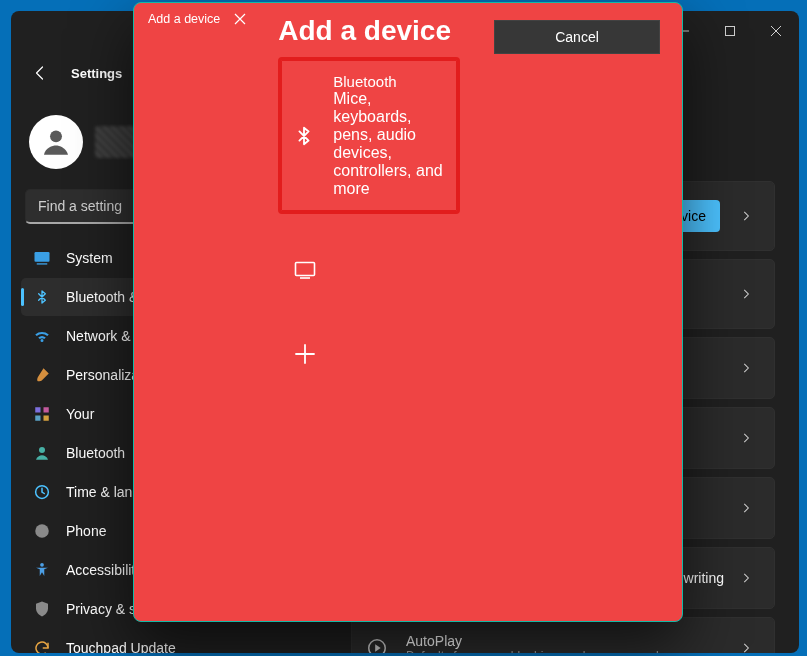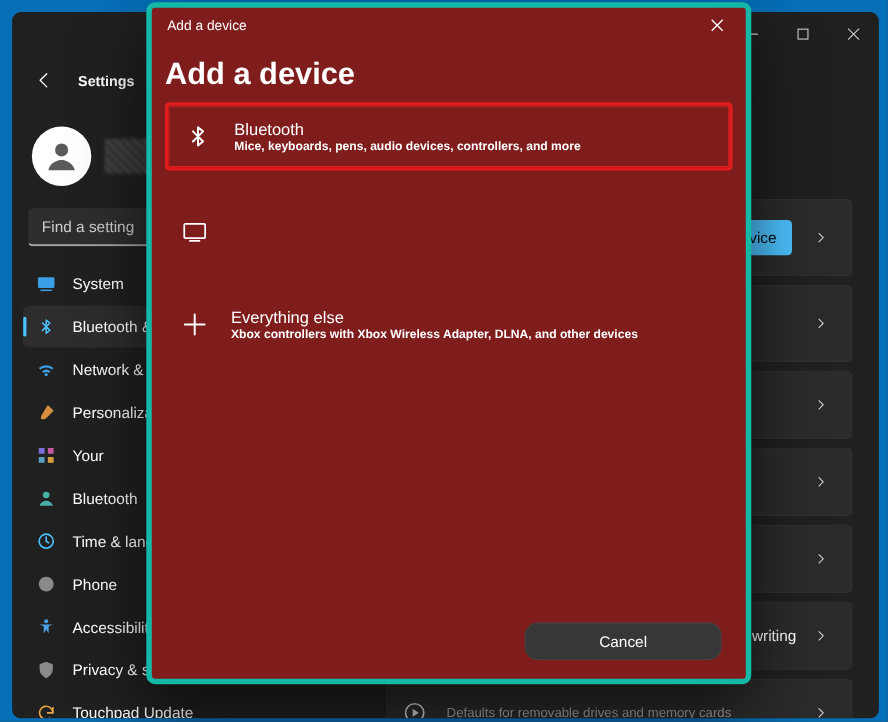--- a/index.html
+++ b/index.html
@@ -31,34 +31,34 @@
   .card{background:#2b2b2b;border:1px solid #303030;border-radius:5px;height:62px;display:flex;align-items:center;padding:0 6px 0 0;margin-bottom:4px;justify-content:flex-end;overflow:hidden}
   .card .chev{width:44px;display:flex;align-items:center;justify-content:center;color:#cfcfcf}
   .card .txt{flex:1;min-width:0;padding-left:4px;overflow:hidden}
   .card .ttl{font-size:14px;color:#fff;white-space:nowrap;overflow:hidden}
   .card .sub{font-size:12px;color:#a0a0a0;white-space:nowrap;overflow:hidden}
   .pill{background:#4cc2ff;color:#000;border-radius:4px;height:32px;padding:0 14px;display:flex;align-items:center;font-size:14px;margin-right:4px}
   .cardicon{width:50px;display:flex;align-items:center;justify-content:center}
   .spacer-top{height:130px}
   .card.first{height:70px}
   
-  .dialog{position:absolute;left:133px;top:2px;width:550px;height:620px;background:#7f1d1d;border:5px solid #14b8a6;border-radius:8px;box-shadow:0 25px 60px rgba(0,0,0,.6);display:flex;flex-direction:column;overflow:hidden}
+  .dialog{position:absolute;left:133px;top:2px;width:550px;height:620px;background:#ef4444;border:1px solid #14b8a6;border-radius:8px;box-shadow:0 25px 60px rgba(0,0,0,.6);display:flex;flex-direction:row;overflow:hidden}
   .dlg-title{height:32px;display:flex;align-items:center;justify-content:space-between;padding:0 6px 0 14px;font-size:12.5px;color:#fff}
   .dlg-close{width:40px;height:32px;display:flex;align-items:center;justify-content:center;color:#fff}
   .dlg-body{flex:1;padding:0 12px 0 12px;display:flex;flex-direction:column;overflow:hidden}
   .dlg-h1{font-size:28px;font-weight:600;margin:12px 0 10px 0}
   .dlg-sub{font-size:14px;color:#e8e8e8;margin-bottom:20px}
   .opt{border-radius:4px;padding:13px 12px;display:flex;gap:18px;align-items:center}
   .opt.highlight{border:3px solid #e21d1d;box-shadow:0 0 0 1px #e21d1d inset}
   .opt+.opt{margin-top:28px}
   .opt .ic{width:30px;height:30px;display:flex;align-items:center;justify-content:center;color:#fff}
   .opt .body .t{font-size:15px}
-  .opt .body .d{font-size:11px;color:#fff;font-weight:700}
+  .opt .body .d{font-size:16px;color:#fff;font-weight:400}
   .dlg-footer{height:68px;display:flex;align-items:center;justify-content:flex-end;padding:0 22px;border-top:none}
-  .cancel{width:179px;height:34px;background:#373737;border:1px solid #424242;border-radius:12px;color:#fff;font-size:14px;display:flex;align-items:center;justify-content:center}
+  .cancel{width:166px;height:34px;background:#373737;border:1px solid #424242;border-radius:0;color:#fff;font-size:14px;display:flex;align-items:center;justify-content:center}
 </style>
 </head>
 <body>
 
 <div class="win">
 
   <div class="titlebar">
     <div class="titlebtn">
       <svg width="12" height="12" viewBox="0 0 12 12">
           <path d="M1 6h10" stroke="currentColor" stroke-width="1"></path>
@@ -269,20 +269,21 @@
       </div>
 
       <div class="card" style="margin-top:8px">
         <div class="cardicon">
           <svg width="22" height="22" viewBox="0 0 24 24" fill="none">
               <circle cx="12" cy="12" r="9" stroke="#cfcfcf" stroke-width="1.6"></circle>
               <path d="M10 8l6 4-6 4z" fill="#cfcfcf"></path>
             </svg>
         </div>
         <div class="txt">
+          <div class="ttl">AutoPlay</div>
           <div class="sub">Defaults for removable drives and memory cards</div>
         </div>
         <div class="chev">
             <svg width="14" height="14" viewBox="0 0 24 24" fill="none">
               <path d="M9 5l7 7-7 7" stroke="currentColor" stroke-width="1.8"></path>
             </svg>
           </div>
       </div>
     </div>
 
@@ -322,24 +323,20 @@
           </svg>
       </div>
     </div>
 
     <div class="opt">
       <div class="ic">
         <svg width="24" height="24" viewBox="0 0 24 24" fill="none">
             <path d="M12 3v18M3 12h18" stroke="#fff" stroke-width="1.8" stroke-linecap="round"></path>
           </svg>
       </div>
-      <div class="body">
-        <div class="t">Everything else</div>
-        <div class="d">Xbox controllers with Xbox Wireless Adapter, DLNA, and other devices</div>
-      </div>
     </div>
   </div>
 
   <div class="dlg-footer">
     <div class="cancel">
       <span>Cancel</span>
     </div>
   </div>
 </div>
 

